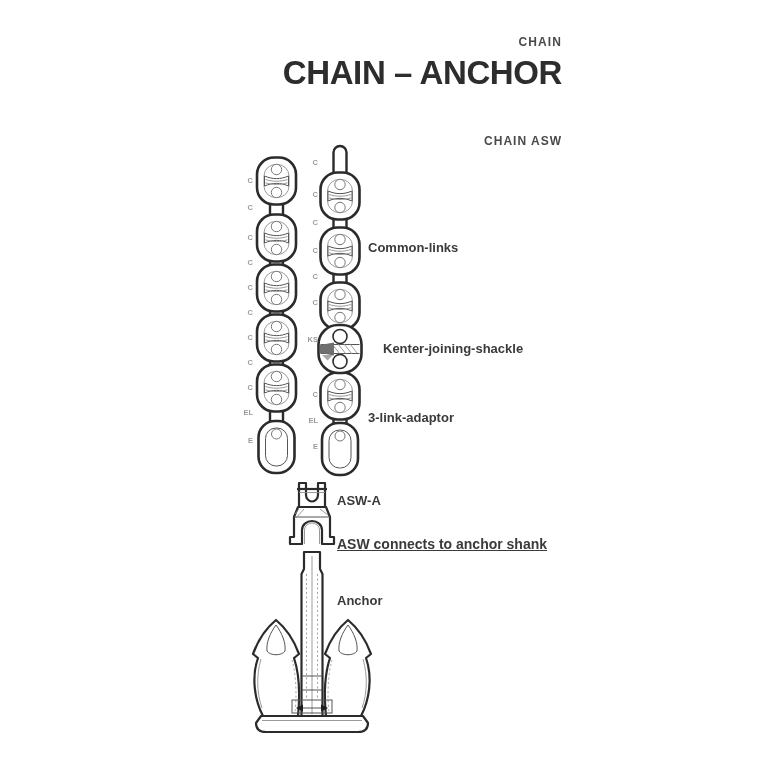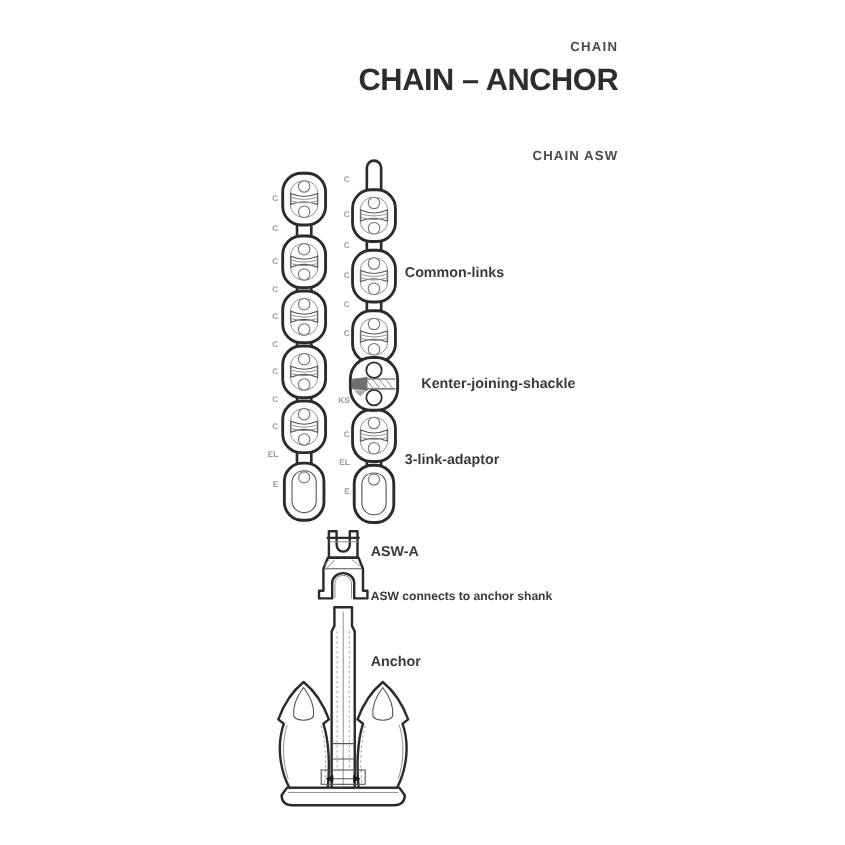--- a/index.html
+++ b/index.html
@@ -5,26 +5,26 @@
   html,body{margin:0;padding:0;}
   body{
     width:768px;height:768px;background:#ffffff;overflow:hidden;
     font-family:"Liberation Sans","DejaVu Sans",sans-serif;
   }
   .canvas{position:relative;width:768px;height:768px;background:#ffffff;padding-left:12px;}
   .abs{position:absolute;}
 
   
   .kicker{right:218px;top:35px;font-size:12px;font-weight:bold;letter-spacing:1.1px;color:#4a4a4a;text-align:right;}
-  .title{right:218px;top:55px;font-size:28px;line-height:35px;font-weight:bold;letter-spacing:-0.4px;color:#2d2d2d;text-align:right;white-space:nowrap;}
+  .title{right:218px;top:55px;font-size:33px;line-height:35px;font-weight:bold;letter-spacing:-0.4px;color:#2d2d2d;text-align:right;white-space:nowrap;}
   .subtitle{right:218px;top:134px;font-size:12px;font-weight:bold;letter-spacing:1px;color:#4a4a4a;text-align:right;}
 
   
   .plabel{font-size:13px;font-weight:bold;color:#3a3a3a;white-space:nowrap;}
-  .pnote{font-size:11px;font-weight:bold;color:#3a3a3a;white-space:nowrap;}
+  .pnote{font-size:14px;font-weight:bold;color:#3a3a3a;white-space:nowrap;text-decoration:underline;}
 
   
   .markcol{width:22px;text-align:right;}
   .mark{position:absolute;right:0;font-size:7.5px;line-height:8px;font-weight:bold;color:#9b9b9b;width:22px;text-align:right;}
 
   
   .lnk{fill:#ffffff;stroke:#2b2b2b;stroke-width:2.6;stroke-linejoin:round;}
   .lnk2{fill:#ffffff;stroke:#2b2b2b;stroke-width:2.2;stroke-linejoin:round;}
   .capsule{fill:#ffffff;stroke:#2b2b2b;stroke-width:2.4;}
   .thin{fill:none;stroke:#8f8f8f;stroke-width:0.9;}
@@ -156,21 +156,21 @@
     <span class="mark" style="top:437px">E</span>
   </div>
 
   <div class="abs markcol" style="left:296px;top:0;height:768px;width:22px;">
     <span class="mark" style="top:159px">C</span>
     <span class="mark" style="top:191px">C</span>
     <span class="mark" style="top:219px">C</span>
     <span class="mark" style="top:247px">C</span>
     <span class="mark" style="top:273px">C</span>
     <span class="mark" style="top:299px">C</span>
-    <span class="mark" style="top:360px">KS</span>
+    <span class="mark" style="top:336px">KS</span>
     <span class="mark" style="top:391px">C</span>
     <span class="mark" style="top:417px">EL</span>
     <span class="mark" style="top:443px">E</span>
   </div>
 
   <div class="abs plabel" style="left:368px;top:240px;">Common-links</div>
   <div class="abs plabel" style="left:383px;top:341px;">Kenter-joining-shackle</div>
   <div class="abs plabel" style="left:368px;top:410px;">3-link-adaptor</div>
   <div class="abs plabel" style="left:337px;top:493px;">ASW-A</div>
   <div class="abs pnote" style="left:337px;top:536px;">ASW connects to anchor shank</div>

